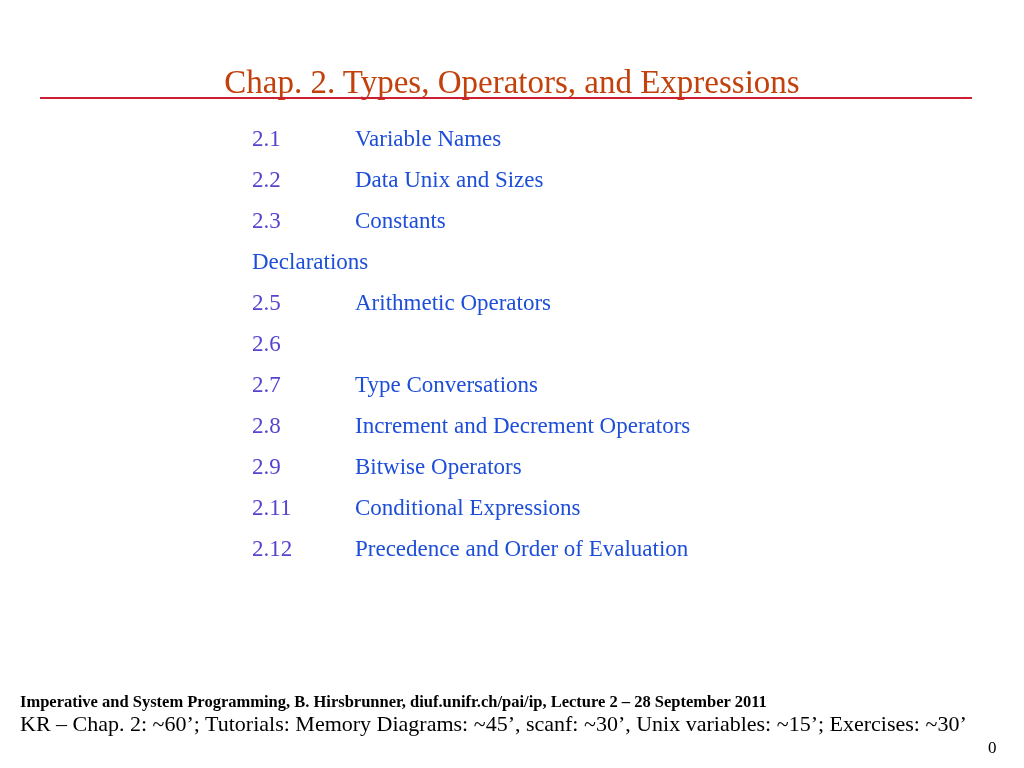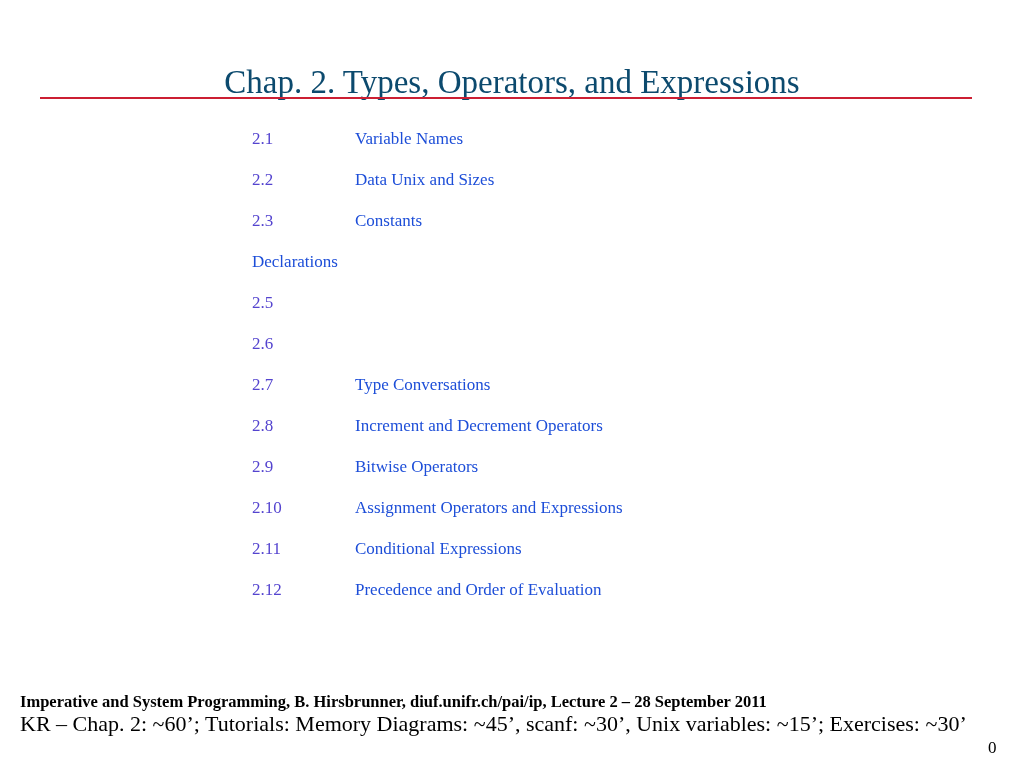--- a/index.html
+++ b/index.html
@@ -21,21 +21,21 @@
     overflow: hidden;
   }
 
   
   .slide-title {
     position: absolute;
     left: 0;
     top: 40px;
     width: 1024px;
     text-align: center;
-    color: #0c4a6e;
+    color: #c2410c;
     font-family: "Liberation Serif", "DejaVu Serif", serif;
     font-size: 33px;
     font-weight: normal;
     line-height: 40px;
     letter-spacing: 0px;
     white-space: nowrap;
   }
 
   .title-rule {
     position: absolute;
@@ -60,21 +60,21 @@
   }
   .toc-group + .toc-group {
   }
 
   .toc-row {
     display: flex;
     align-items: baseline;
     height: 41px;
     color: #5444cf;
     font-family: "Liberation Serif", "DejaVu Serif", serif;
-    font-size: 17px;
+    font-size: 23px;
     line-height: 41px;
     white-space: nowrap;
   }
 
   .toc-num {
     flex: 0 0 auto;
     width: 103px;
     color: #5444cf;
   }
 
@@ -142,43 +142,40 @@
         <span class="toc-label">Constants</span>
       </div>
       <div class="toc-row">
         <span class="toc-label">Declarations</span>
       </div>
     </div>
 
     <div class="toc-group">
       <div class="toc-row">
         <span class="toc-num">2.5</span>
+        <span class="toc-label">Arithmetic Operators</span>
       </div>
       <div class="toc-row">
         <span class="toc-num">2.6</span>
       </div>
       <div class="toc-row">
         <span class="toc-num">2.7</span>
         <span class="toc-label">Type Conversations</span>
       </div>
       <div class="toc-row">
         <span class="toc-num">2.8</span>
         <span class="toc-label">Increment and Decrement Operators</span>
       </div>
       <div class="toc-row">
         <span class="toc-num">2.9</span>
         <span class="toc-label">Bitwise Operators</span>
       </div>
     </div>
 
     <div class="toc-group">
-      <div class="toc-row">
-        <span class="toc-num">2.10</span>
-        <span class="toc-label">Assignment Operators and Expressions</span>
-      </div>
       <div class="toc-row">
         <span class="toc-num">2.11</span>
         <span class="toc-label">Conditional Expressions</span>
       </div>
       <div class="toc-row">
         <span class="toc-num">2.12</span>
         <span class="toc-label">Precedence and Order of Evaluation</span>
       </div>
     </div>
 

